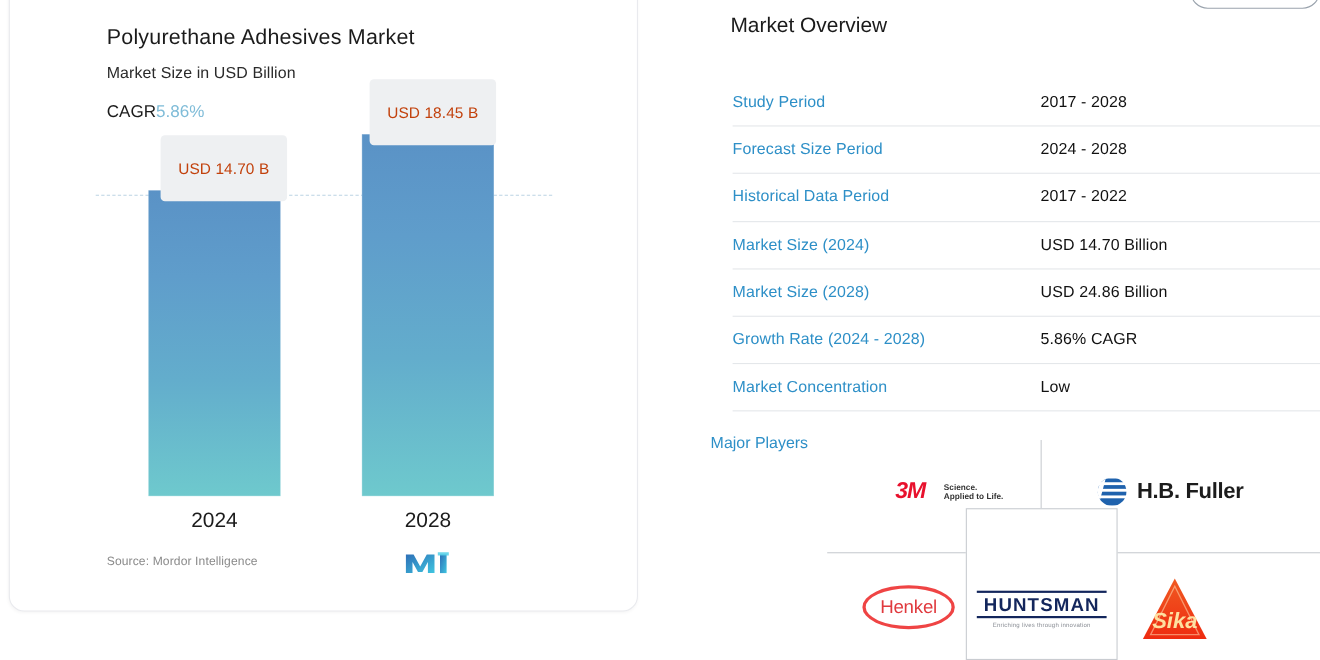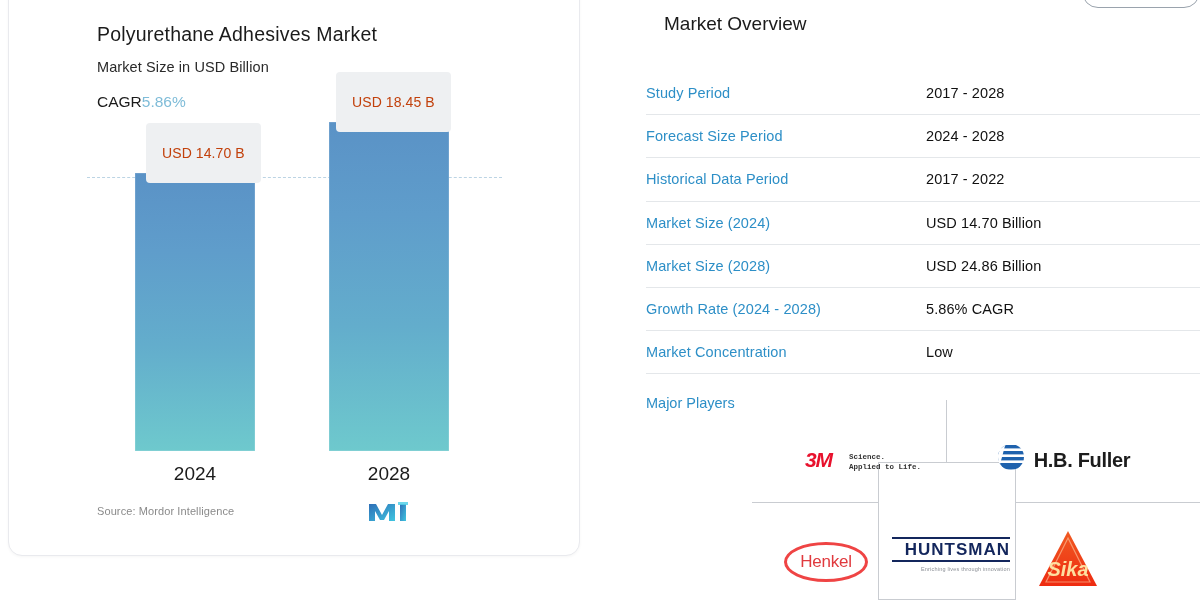--- a/index.html
+++ b/index.html
@@ -94,21 +94,21 @@
 
   .ov-title {
     position: absolute; left: 64px; top: 13px;
     font-size: 19px; color: #1b1b1b; white-space: nowrap;
   }
 
   .table { position: absolute; left: 46px; top: 72px; width: 554px; }
   .trow {
     position: relative; height: 43.2px;
     border-bottom: 1px solid #e4e7ea;
-    display: flex; align-items: center;
+    display: flex; align-items: center; margin-left: 20px;
   }
   .trow:first-child { border-top: none; }
   .tlabel {
     width: 280px; font-size: 14.5px; color: #2d8fc7;
     letter-spacing: .1px; white-space: nowrap;
   }
   .tvalue {
     font-size: 14.5px; color: #111; font-weight: 400;
     letter-spacing: .1px; white-space: nowrap;
   }
@@ -127,32 +127,32 @@
   .hline {
     position: absolute; left: -8px; top: 102px; width: 448px; height: 1px;
     background: #c9ccd1;
   }
   .hbox {
     position: absolute; left: 118px; top: 62px;
     width: 138px; height: 138px;
     background: #fff; border: 1px solid #c9ccd1;
   }
 
-  .lcell { position: absolute; display: flex; align-items: flex-end; justify-content: center; }
+  .lcell { position: absolute; display: flex; align-items: center; justify-content: center; }
 
   
   .c3m { left: 28px; top: 22px; width: 150px; height: 50px; }
   .m3-mark {
     font-family: "Liberation Sans", sans-serif;
     font-weight: 700; font-size: 21px; color: #e8112d;
     font-style: italic; letter-spacing: -1px;
   }
   .m3-tag {
     margin-left: 17px; font-size: 7.5px; color: #333;
-    line-height: 1.25; font-weight: 700; text-align: left; font-family: Liberation Mono, monospace;
+    line-height: 1.25; font-weight: 700; text-align: left;
   }
 
   
   .chbf { left: 198px; top: 22px; width: 210px; height: 50px; }
   .hbf-mark { width: 30px; height: 30px; }
   .hbf-text {
     margin-left: 8px; font-size: 20px; font-weight: 700; color: #1c1c1c;
     letter-spacing: -.3px; white-space: nowrap;
   }
 

